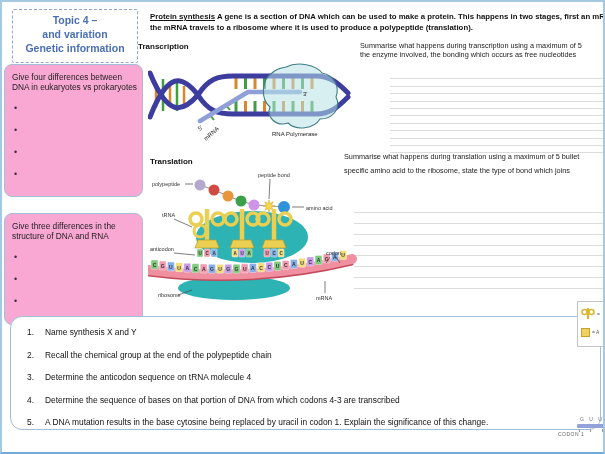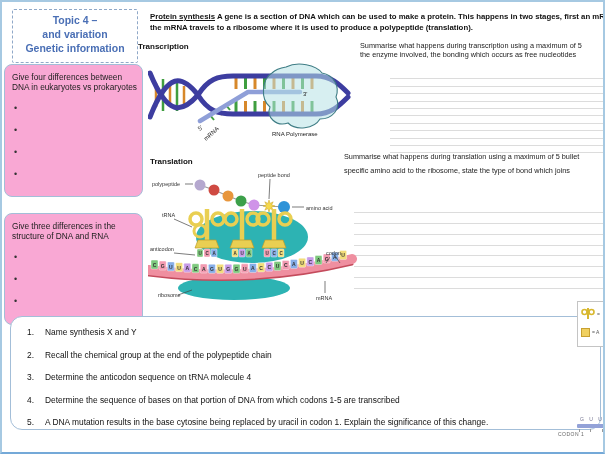--- a/index.html
+++ b/index.html
@@ -318,21 +318,21 @@
       <div class="q-row">
         <div class="q-num">2.</div>
         <div class="q-text">Recall the chemical group at the end of the polypeptide chain</div>
       </div>
       <div class="q-row">
         <div class="q-num">3.</div>
         <div class="q-text">Determine the anticodon sequence on tRNA molecule 4</div>
       </div>
       <div class="q-row">
         <div class="q-num">4.</div>
-        <div class="q-text">Determine the sequence of bases on that portion of DNA from which codons 1-5 are transcribed</div>
+        <div class="q-text">Determine the sequence of bases on that portion of DNA from which codons 4-3 are transcribed</div>
       </div>
       <div class="q-row">
         <div class="q-num">5.</div>
         <div class="q-text">A DNA mutation results in the base cytosine being replaced by uracil in codon 1. Explain the significance of this change.</div>
       </div>
     </div>
 
   <div id="legend-frag" class="abs">
     <div class="lrow">
       <svg width="14" height="16" viewBox="0 0 14 16">

